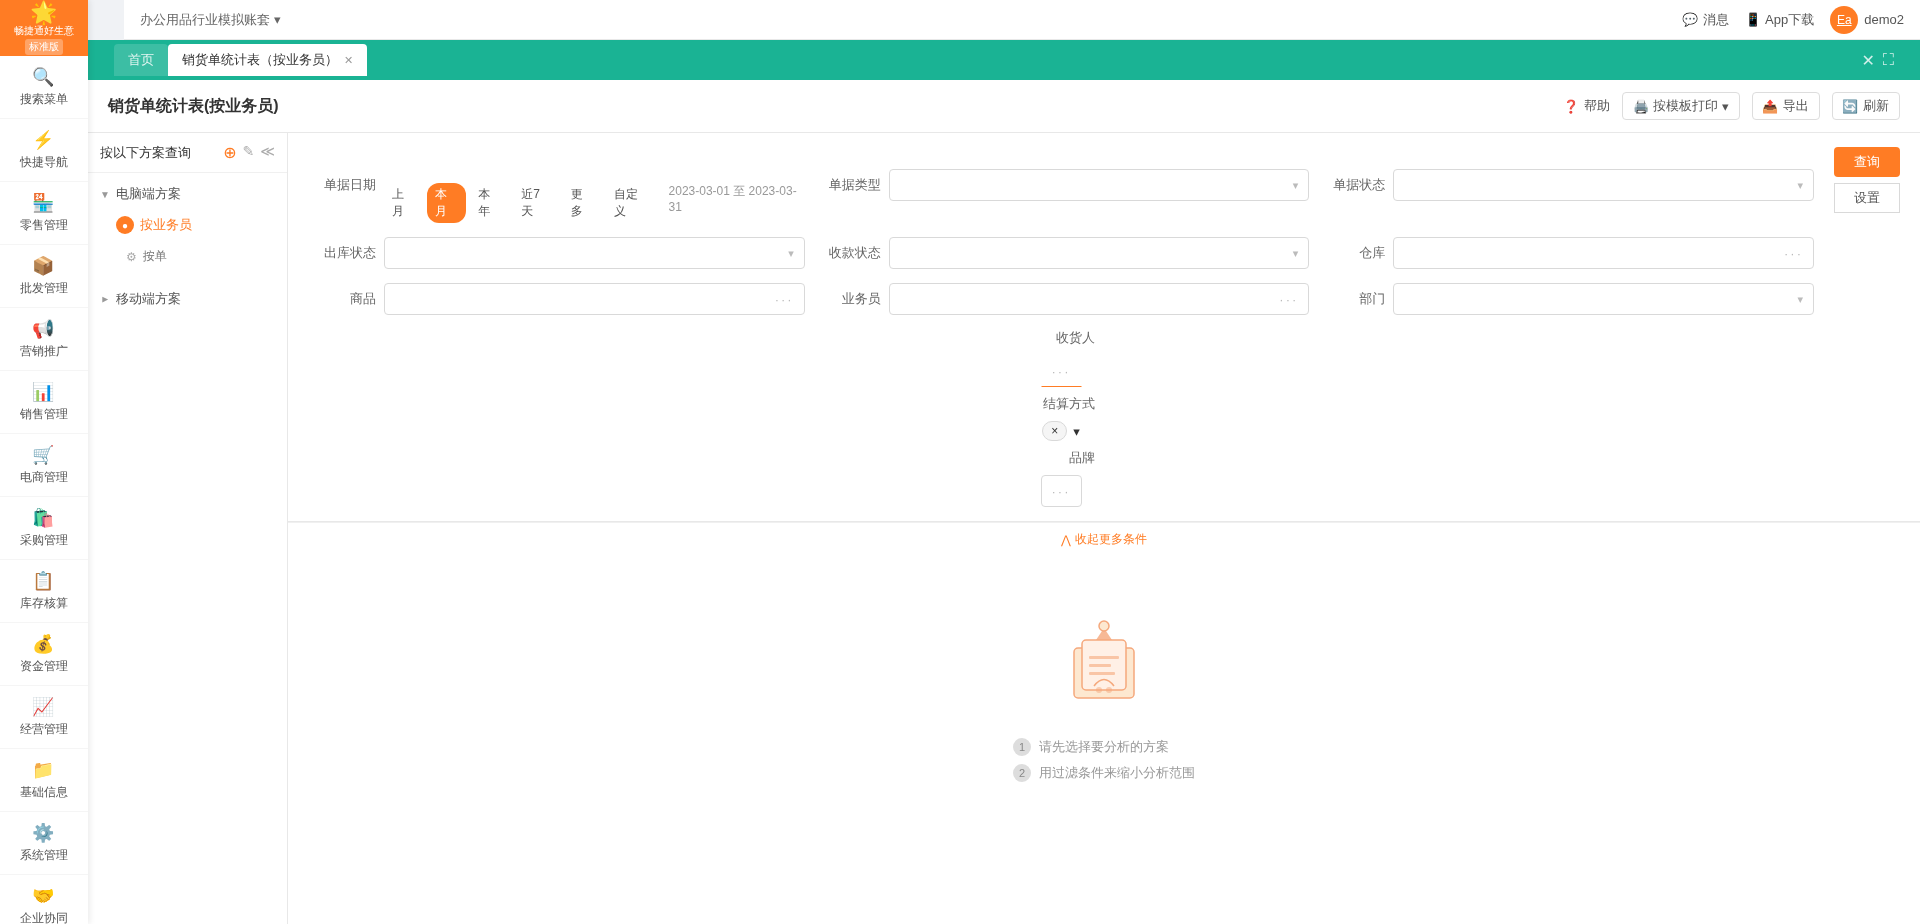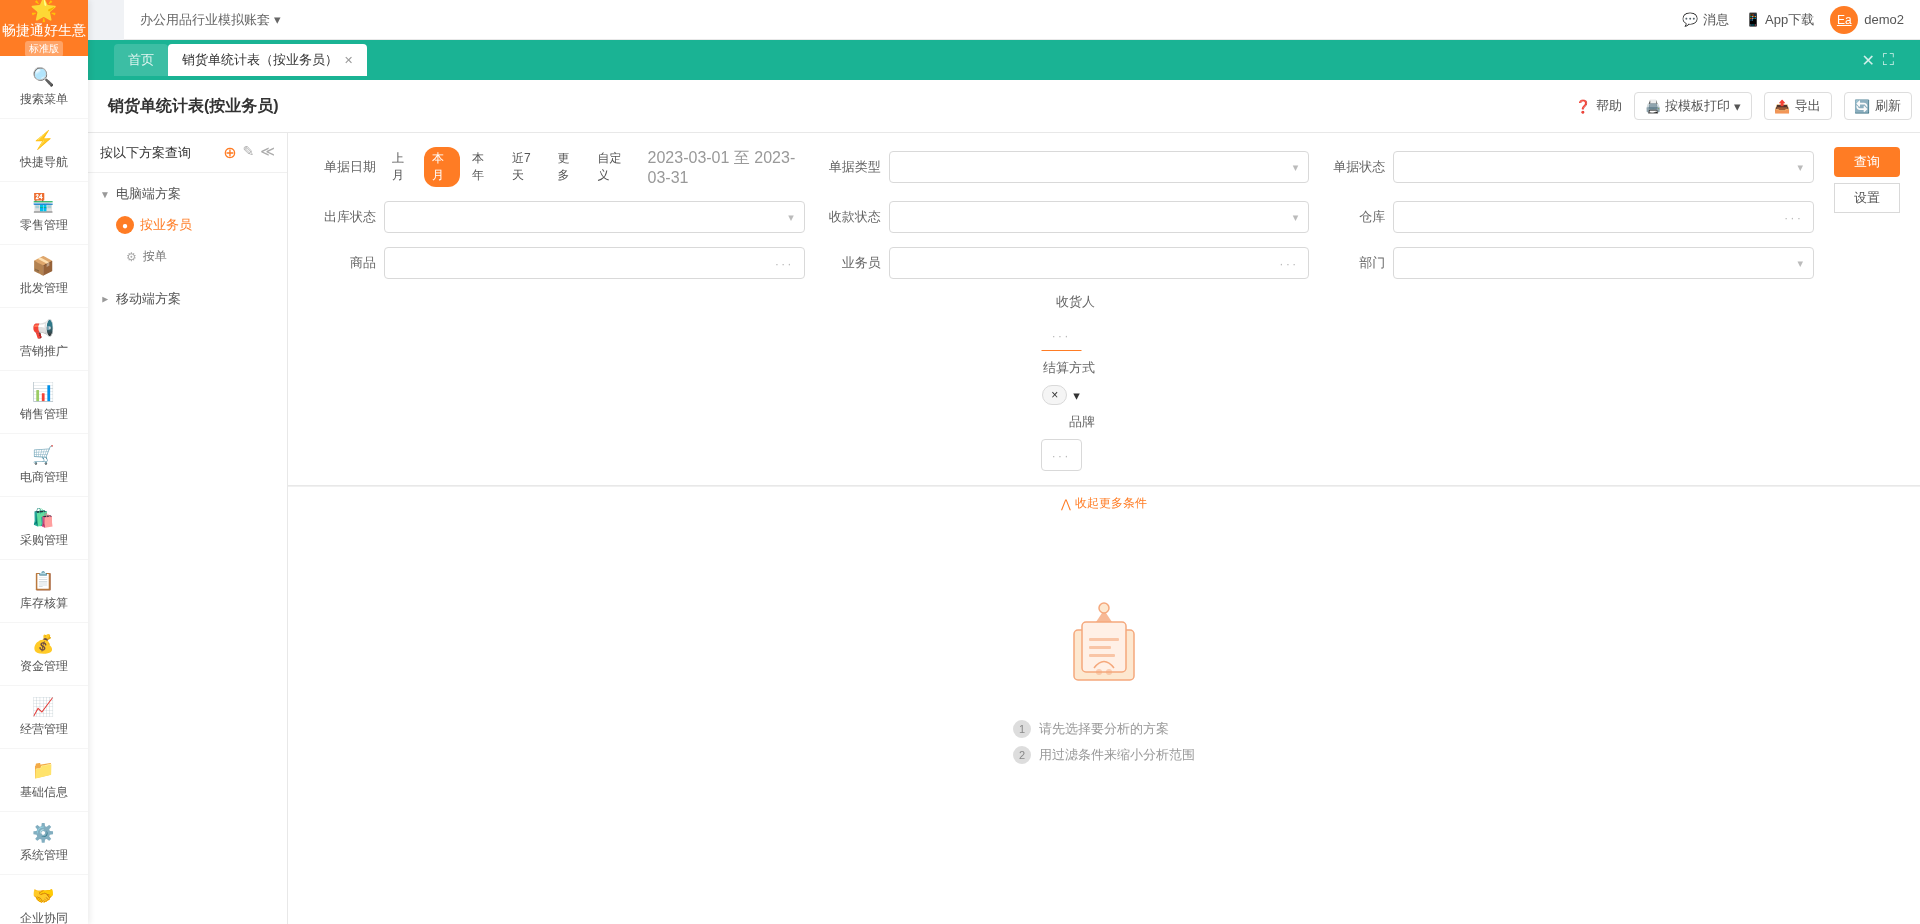--- a/index.html
+++ b/index.html
@@ -85,21 +85,21 @@
       font-size: 13px;
       gap: 6px;
     }
     .tab-item.home { background: rgba(255,255,255,0.15); }
     .tab-item.active { background: #fff; color: #333; }
     .tab-close { font-size: 11px; cursor: pointer; color: #999; }
 
     
     #page-header {
       background: #fff;
-      padding: 12px 8px 0 20px;
+      padding: 12px 20px 0 20px;
       border-bottom: 1px solid #e8e8e8;
       display: flex;
       align-items: center;
       justify-content: space-between;
     }
     .page-title { font-size: 16px; font-weight: 600; color: #333; padding-bottom: 12px; }
     .page-actions { display: flex; align-items: center; gap: 12px; font-size: 13px; color: #555; padding-bottom: 12px; }
     .page-actions span { display: flex; align-items: center; gap: 4px; cursor: pointer; }
     .page-actions .btn-print { border: 1px solid #ddd; border-radius: 4px; padding: 4px 10px; display: flex; align-items: center; gap: 4px; }
     .page-actions .btn-export { border: 1px solid #ddd; border-radius: 4px; padding: 4px 10px; display: flex; align-items: center; gap: 4px; }
@@ -156,24 +156,24 @@
       padding: 14px 20px;
       border-bottom: 1px solid #e8e8e8;
     }
     .filter-row { display: flex; align-items: center; gap: 8px; margin-bottom: 14px; }
     .filter-row:last-child { margin-bottom: 0; flex-direction: column; }
 
     .filter-label { width: 68px; text-align: right; color: #666; font-size: 13px; flex-shrink: 0; }
     .filter-control { flex: 1; display: flex; align-items: center; }
 
     
-    .date-tabs { display: flex; align-items: flex-end; gap: 4px; }
+    .date-tabs { display: flex; align-items: flex-start; gap: 4px; margin-top: 36px; }
     .date-tab { padding: 3px 8px; font-size: 12px; cursor: pointer; color: #555; border-radius: 3px; }
     .date-tab.active { background: #ff7c24; color: #fff; border-radius: 12px; }
-    .date-range { font-size: 16px; color: #999; margin-left: 8px; }
+    .date-range { font-size: 12px; color: #999; margin-left: 8px; }
 
     .select-field {
       flex: 1;
       height: 32px;
       border: 1px solid #d9d9d9;
       border-radius: 4px;
       display: flex;
       align-items: center;
       justify-content: space-between;
       padding: 0 10px;
@@ -253,21 +253,21 @@
     .empty-tips { display: flex; flex-direction: column; gap: 8px; }
     .empty-tip { display: flex; align-items: center; gap: 8px; font-size: 13px; color: #999; }
     .tip-num { width: 18px; height: 18px; border-radius: 50%; background: #ddd; color: #888; font-size: 11px; display: flex; align-items: center; justify-content: center; flex-shrink: 0; }
   </style>
 </head>
 <body>
 
 <div id="sidebar">
   <div class="sidebar-logo">
     <span class="logo-icon">🌟</span>
-    <span style="font-size:14px;line-height:1.3;text-align:center;">畅捷通好生意</span>
+    <span style="font-size:10px;line-height:1.3;text-align:center;">畅捷通好生意</span>
     <span style="font-size:10px;background:rgba(255,255,255,0.3);border-radius:3px;padding:1px 4px;margin-top:2px;">标准版</span>
   </div>
 
   <div class="sidebar-item">
     <span class="s-icon">🔍</span>
     <span>搜索菜单</span>
   </div>
   <div class="sidebar-item">
     <span class="s-icon">⚡</span>
     <span>快捷导航</span>

